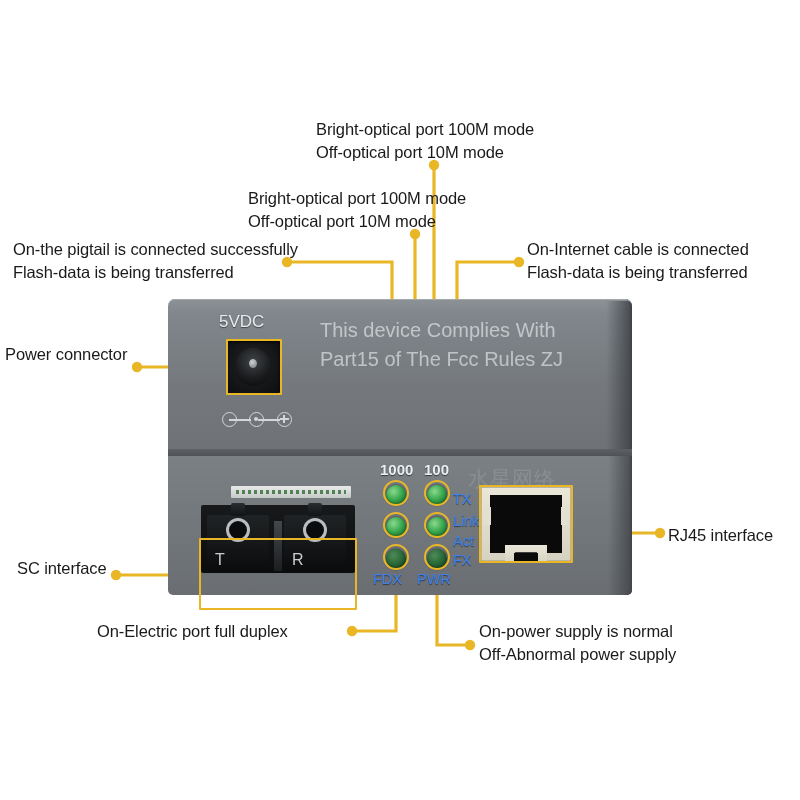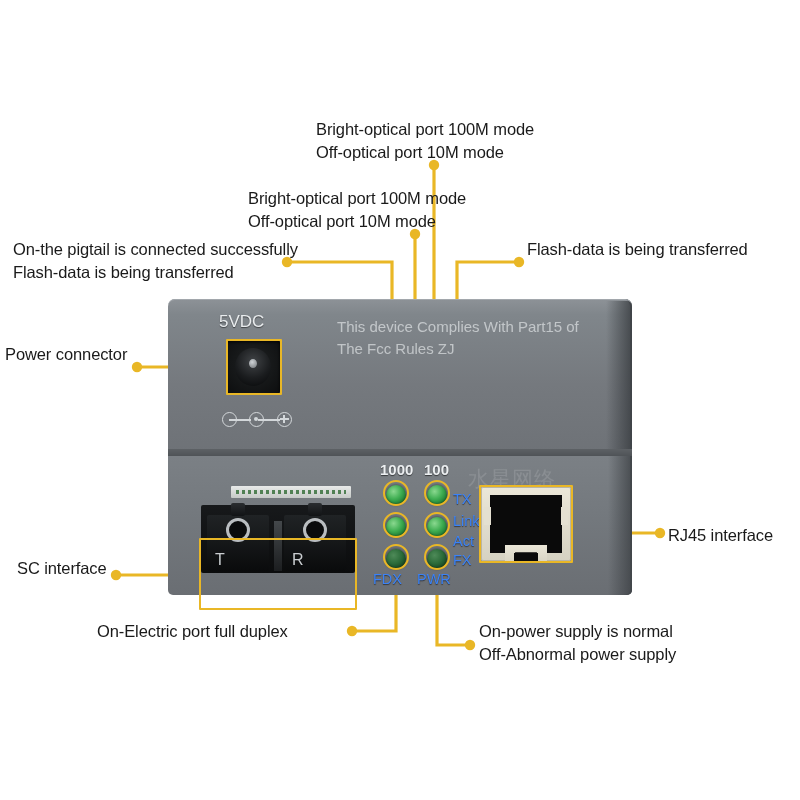--- a/index.html
+++ b/index.html
@@ -69,22 +69,22 @@
   }
 
   
   .lbl-5vdc{
     position:absolute;left:51px;top:13px;
     font-size:17px;color:#e9ecee;font-family:"Liberation Sans",sans-serif;
     text-shadow:0 1px 1px rgba(0,0,0,.5);
   }
   
   .lbl-fcc{
-    position:absolute;left:169px;top:17px;width:270px;
-    font-size:15px;line-height:1.45;
+    position:absolute;left:152px;top:17px;width:270px;
+    font-size:20px;line-height:1.45;
     color:rgba(236,239,241,0.62);
     font-family:"Liberation Sans",sans-serif;
   }
   
   .pwr-jack{
     position:absolute;left:58px;top:41px;width:54px;height:54px;
     background:radial-gradient(circle at 50% 45%, #2a2c2e 0%, #17191a 45%, #0c0d0e 100%);
     border-radius:3px;
     box-shadow:inset 0 2px 3px rgba(0,0,0,.9);
   }
@@ -240,20 +240,21 @@
     <div>Bright-optical port 100M mode</div>
     <div>Off-optical port 10M mode</div>
   </div>
 
   <div class="anno" style="left:13px;top:238px;">
     <div>On-the pigtail is connected successfully</div>
     <div>Flash-data is being transferred</div>
   </div>
 
   <div class="anno" style="left:527px;top:238px;">
+    <div>On-Internet cable is connected</div>
     <div>Flash-data is being transferred</div>
   </div>
 
   <div class="anno" style="left:5px;top:343px;">Power connector</div>
 
   <div class="anno" style="left:17px;top:557px;">SC interface</div>
 
   <div class="anno" style="left:668px;top:524px;">RJ45 interface</div>
 
   <div class="anno" style="left:97px;top:620px;">

